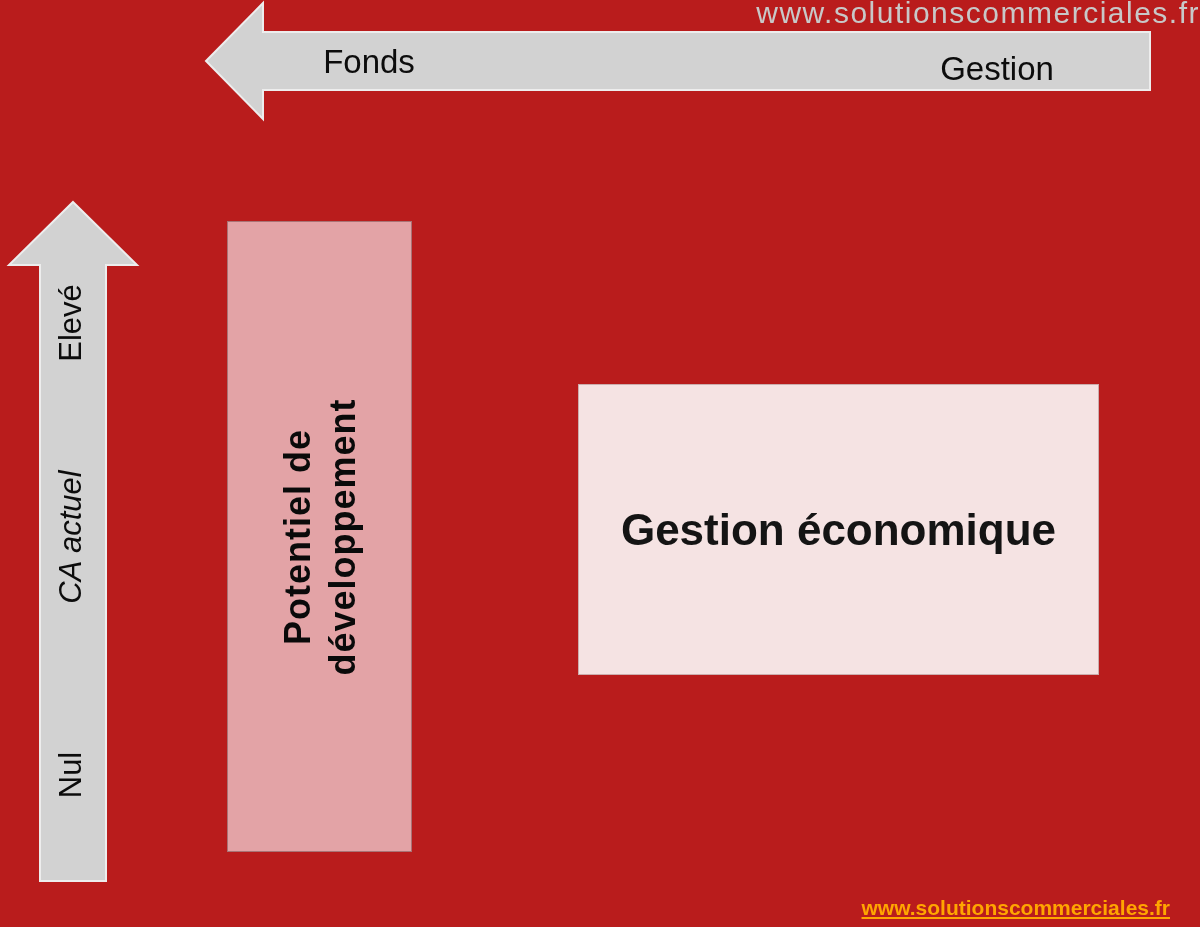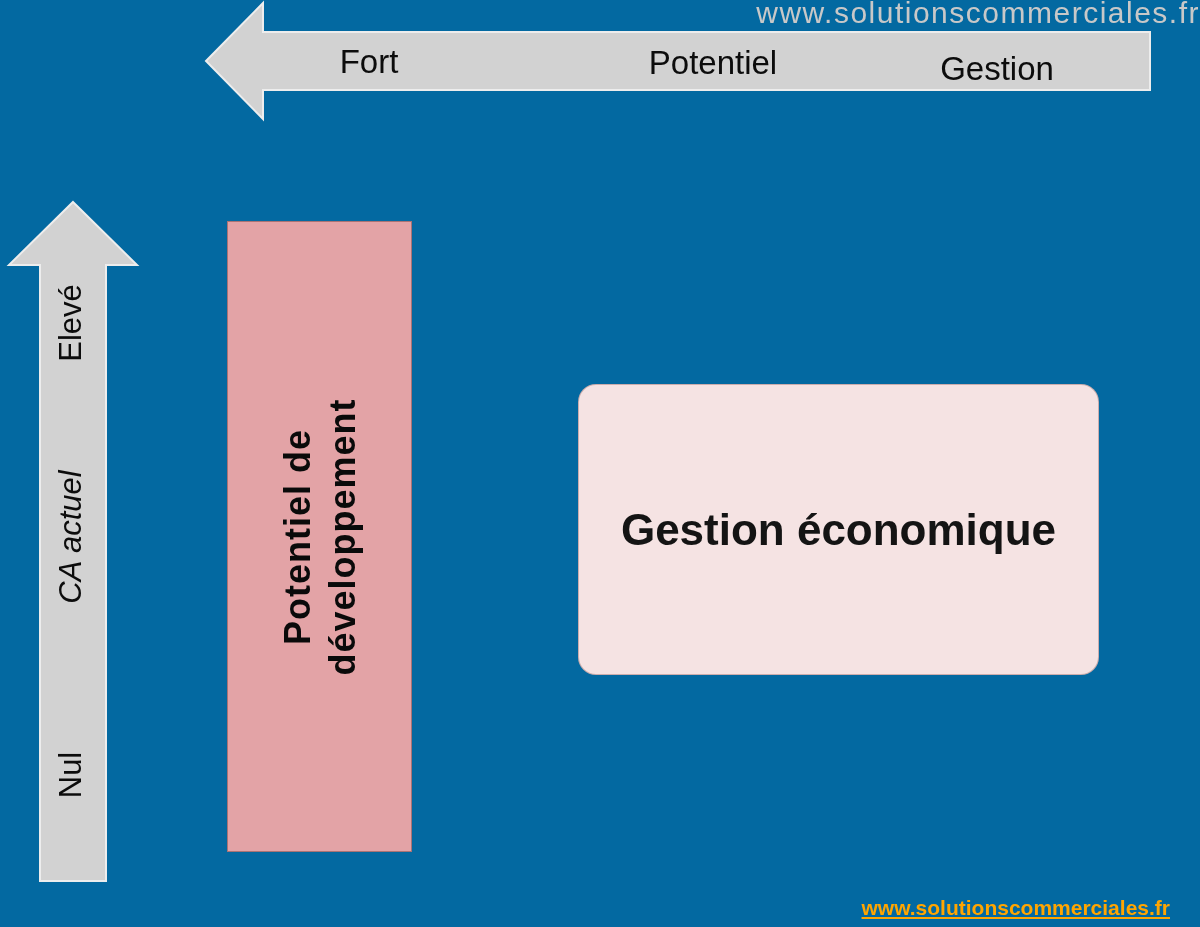--- a/index.html
+++ b/index.html
@@ -1,17 +1,17 @@
 <!DOCTYPE html>
 <html><head>
 <meta charset="utf-8">
 <style>
   html,body{margin:0;padding:0;background:#000;}
   #canvas{
-    position:relative;width:1200px;height:927px;background:#0369a1;
+    position:relative;width:1200px;height:927px;background:#b91c1c;
     overflow:hidden;font-family:"Liberation Sans", sans-serif;
   }
   .abs{position:absolute;}
   
   .wm-top{
     top:-4px;right:0;font-size:30px;letter-spacing:1.5px;
     color:#c8c8c8;white-space:nowrap;
   }
   .wm-bottom{
     bottom:7px;right:30px;font-size:21px;font-weight:bold;
@@ -61,38 +61,37 @@
 </head>
 <body>
 
 <div id="canvas">
 
   <div class="abs wm-top">www.solutionscommerciales.fr</div>
 
   <svg class="abs arrow-svg" style="left:200px;top:0px;" width="956" height="122" viewBox="0 0 956 122">
     <polygon points="6,61 63,3 63,32 950,32 950,90 63,90 63,119" fill="#d2d2d2"></polygon>
   </svg>
-  <div class="abs h-label" style="left:369px;top:62px;">Fort</div>
-  <div class="abs h-label" style="left:713px;top:63px;">Potentiel</div>
+  <div class="abs h-label" style="left:369px;top:62px;">Fonds</div>
   <div class="abs h-label" style="left:997px;top:69px;">Gestion</div>
 
   <svg class="abs arrow-svg" style="left:4px;top:196px;" width="140" height="692" viewBox="0 0 140 692">
     <polygon points="69,6 133,69 102,69 102,685 36,685 36,69 5,69" fill="#d2d2d2"></polygon>
   </svg>
   <div class="abs v-label" style="left:71px;top:323px;">Elevé</div>
   <div class="abs v-label italic" style="left:71px;top:537px;">CA actuel</div>
   <div class="abs v-label" style="left:71px;top:775px;">Nul</div>
 
 
   <div class="abs bar-potentiel" style="background: rgb(227, 163, 166);">
     <div class="rot-title">
       <span>Potentiel de</span><br>
       <span>développement</span>
     </div>
   </div>
 
-  <div class="abs box-gestion" style="background: rgb(245, 227, 227); border-radius: 18px;">
+  <div class="abs box-gestion" style="background: rgb(245, 227, 227);">
     <span class="box-title">Gestion économique</span>
   </div>
 
   <div class="abs wm-bottom">www.solutionscommerciales.fr</div>
 
 </div>
 
 </body></html>

